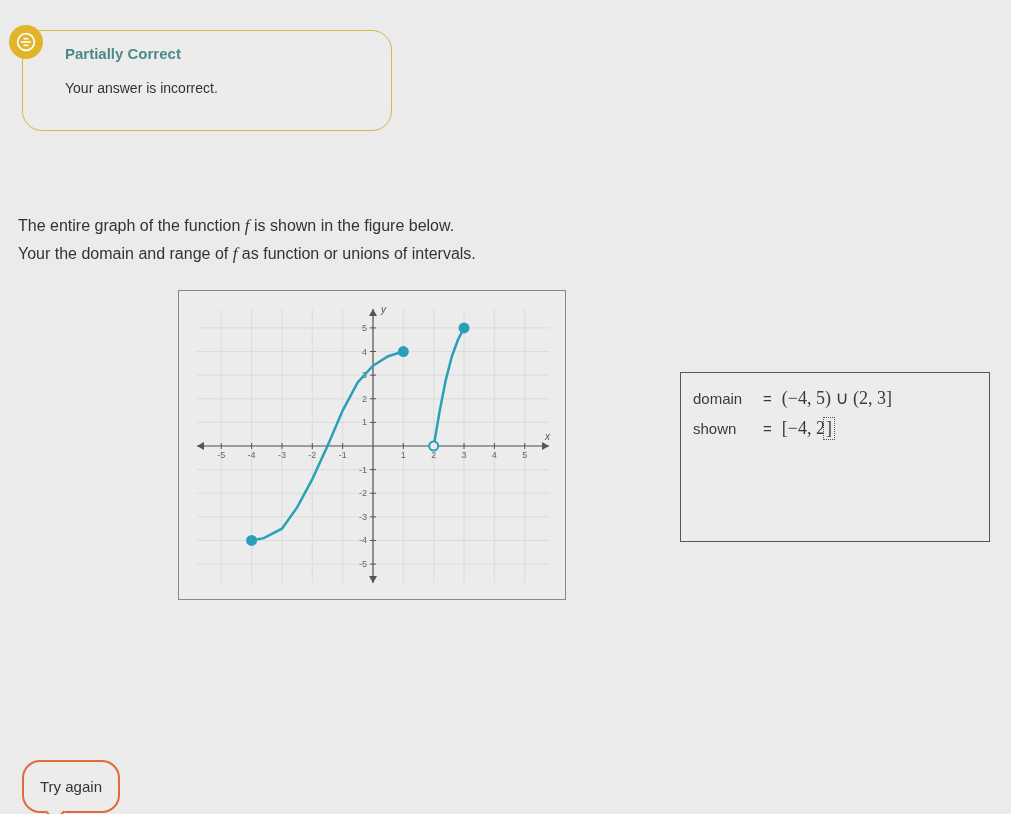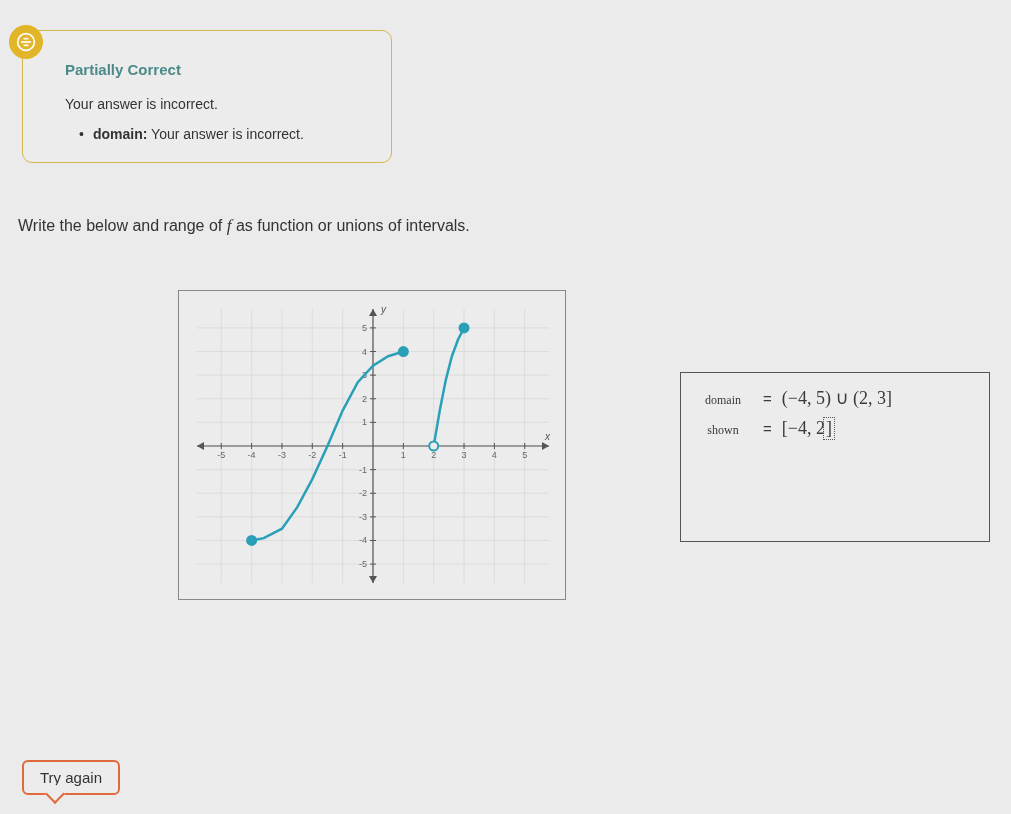--- a/index.html
+++ b/index.html
@@ -12,23 +12,23 @@
     font-family: Arial, Helvetica, sans-serif;
     color: #3a3a3a;
     position: relative;
   }
   .feedback-box {
     position: absolute;
     left: 22px;
     top: 30px;
     width: 370px;
     border: 1px solid #d4b84a;
-    border-radius: 10px;
-    background: #ececec;
-    padding: 30px 14px 20px 42px;
+    border-radius: 20px;
+    background: #ececec;
+    padding: 14px 14px 20px 42px;
   }
   .status-icon {
     position: absolute;
     left: -14px;
     top: -6px;
     width: 34px;
     height: 34px;
     border-radius: 50%;
     background: #e2b427;
     display:flex;align-items:center;justify-content:center;
@@ -82,35 +82,35 @@
     top: 372px;
     width: 310px;
     height: 170px;
     border: 1px solid #555;
     background: #ececec;
     padding: 14px 12px;
     font-family: 'Times New Roman', serif;
     font-size: 18px;
   }
   .answer-row { margin-bottom: 8px; display:flex; align-items:baseline; gap:10px; }
-  .answer-label { font-family: Liberation Serif, serif; font-size: 12px; min-width:60px;text-align:center; }
+  .answer-label { font-family: Liberation Sans, sans-serif; font-size: 15px; min-width:60px; }
   .answer-eq { font-family: Arial, sans-serif; font-size: 15px; }
   .cursor-box {
     display:inline-block;
     border:1px dotted #555;
     padding:0 2px;
     margin-left:-2px;
   }
   .try-again {
     position: absolute;
     left: 22px;
     top: 760px;
     border: 2px solid #e06a3b;
-    border-radius: 6px;
-    padding: 7px 16px;
+    border-radius: 18px;
+    padding: 16px 16px;
     background: #ececec;
     font-size: 15px;
     color: #333;
     cursor: pointer;
   }
   .try-again::after {
     content:"";
     position:absolute;
     left:24px;
     bottom:-8px;
@@ -128,28 +128,28 @@
   <div class="status-icon">
     <svg viewBox="0 0 24 24">
         <circle cx="12" cy="12" r="10" fill="none" stroke="#fff" stroke-width="2"></circle>
         <line x1="6" y1="12" x2="18" y2="12" stroke="#fff" stroke-width="2"></line>
         <line x1="9" y1="8" x2="15" y2="8" stroke="#fff" stroke-width="2"></line>
         <line x1="9" y1="16" x2="15" y2="16" stroke="#fff" stroke-width="2"></line>
       </svg>
   </div>
   <div class="feedback-title">Partially Correct</div>
   <div class="feedback-line">Your answer is incorrect.</div>
-  <div class="feedback-bullet">
-    <span class="bold">domain:</span><span> Your answer is incorrect.</span>
-  </div>
 </div>
 
 <div class="question">
   <div>
-    <span>Write the below and range of </span><span class="f">f</span><span> as function or unions of intervals.</span>
+    <span>The entire graph of the function </span><span class="f">f</span><span> is shown in the figure below.</span>
+  </div>
+  <div>
+    <span>Your the domain and range of </span><span class="f">f</span><span> as function or unions of intervals.</span>
   </div>
 </div>
 
 <div class="graph-box">
   <svg id="graph-svg" width="388" height="310" viewBox="0 0 388 310">
       <line x1="42.27586206896551" y1="18" x2="42.27586206896551" y2="292" stroke="#d5d5d5" stroke-width="0.7"></line>
       <line x1="72.62068965517241" y1="18" x2="72.62068965517241" y2="292" stroke="#d5d5d5" stroke-width="0.7"></line>
       <line x1="102.9655172413793" y1="18" x2="102.9655172413793" y2="292" stroke="#d5d5d5" stroke-width="0.7"></line>
       <line x1="133.31034482758622" y1="18" x2="133.31034482758622" y2="292" stroke="#d5d5d5" stroke-width="0.7"></line>
       <line x1="163.6551724137931" y1="18" x2="163.6551724137931" y2="292" stroke="#d5d5d5" stroke-width="0.7"></line>

